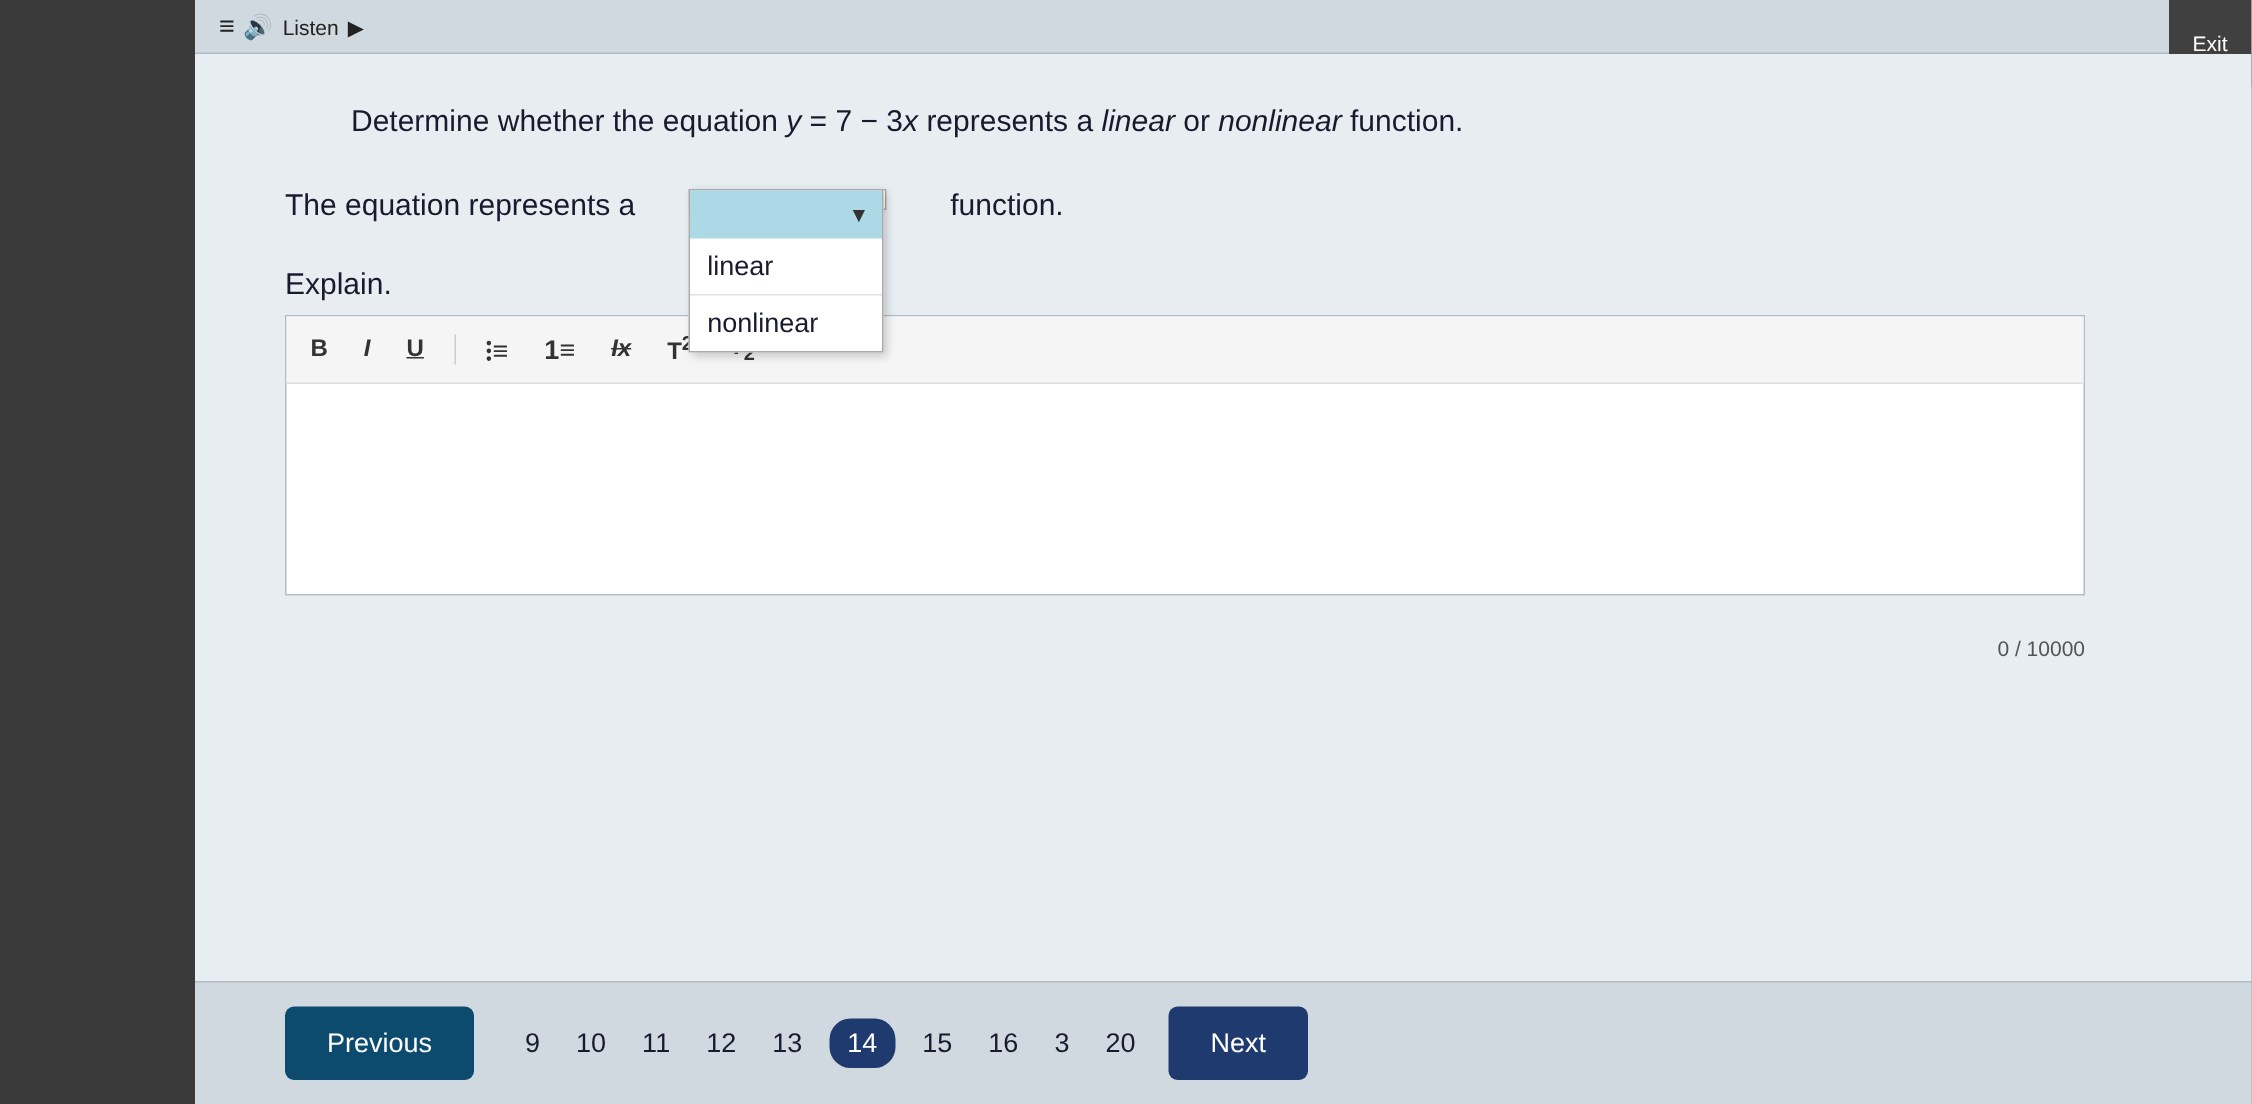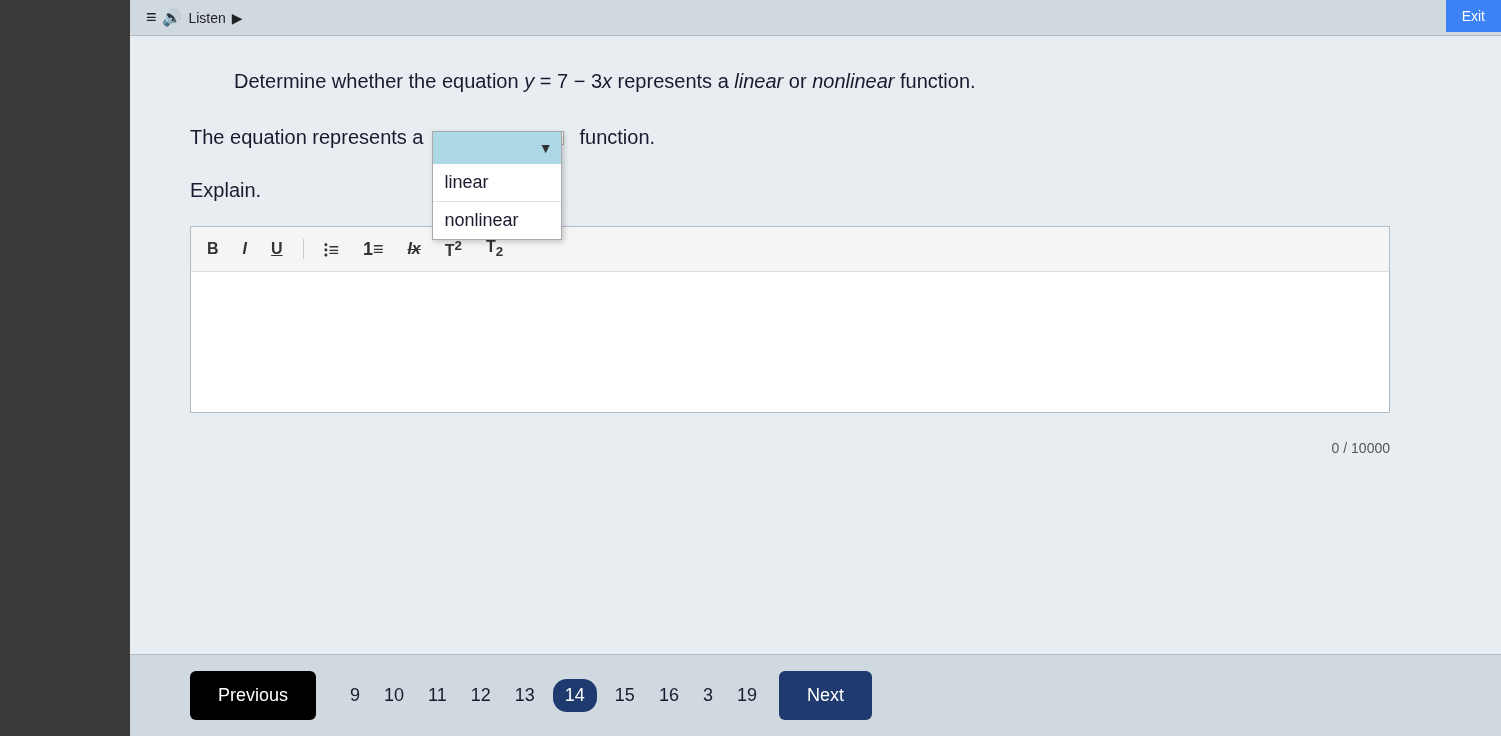--- a/index.html
+++ b/index.html
@@ -62,25 +62,26 @@
       font-size: 20px;
       color: #1a1a2e;
       margin-bottom: 30px;
       font-weight: normal;
       line-height: 1.5;
       margin-left: 44px;
     }
 
     .answer-row {
       display: flex;
-      align-items: center;
+      align-items: flex-start;
       font-size: 20px;
       color: #1a1a2e;
       margin-bottom: 30px;
       position: relative;
+      gap: 27px;
     }
 
     .dropdown-container {
       position: relative;
       margin: 0 8px;
     }
 
     .dropdown-trigger {
       background: white;
       border: 1px solid #aaa;
@@ -122,21 +123,21 @@
       color: #1a1a2e;
     }
 
     .dropdown-option:last-child {
       border-bottom: none;
     }
 
     .explain-label {
       font-size: 20px;
       color: #1a1a2e;
-      margin-bottom: 24px;
+      margin-bottom: 8px;
     }
 
     .editor-container {
       background: white;
       border: 1px solid #b0bcc8;
       width: 100%;
       max-width: 1200px;
     }
 
     .toolbar {
@@ -183,21 +184,21 @@
     .bottom-nav {
       background: #d0d8e0;
       padding: 16px 60px;
       display: flex;
       align-items: center;
       gap: 16px;
       border-top: 1px solid #b0bcc8;
     }
 
     .nav-btn-prev {
-      background: #000000;
+      background: #0c4a6e;
       color: white;
       border: none;
       border-radius: 6px;
       padding: 14px 28px;
       font-size: 18px;
       cursor: pointer;
       font-weight: normal;
     }
 
     .nav-btn-next {
@@ -228,23 +229,23 @@
       background: #1e3a6e;
       color: white;
       border-radius: 14px;
       padding: 6px 12px;
     }
 
     .top-right-btn {
       position: absolute;
       top: 0;
       right: 0;
-      background: #3b82f6;
+      background: #404040;
       color: white;
-      padding: 8px 16px;
+      padding: 21px 16px;
       font-size: 14px;
       cursor: pointer;
       border: none;
     }
 
     .cursor-arrow {
       position: absolute;
       top: 4px;
       right: 4px;
       font-size: 16px;
@@ -326,19 +327,19 @@
     <div class="page-numbers">
       <span class="page-num">9</span>
       <span class="page-num">10</span>
       <span class="page-num">11</span>
       <span class="page-num">12</span>
       <span class="page-num">13</span>
       <span class="page-num active">14</span>
       <span class="page-num">15</span>
       <span class="page-num">16</span>
       <span class="page-num">3</span>
-      <span class="page-num">19</span>
+      <span class="page-num">20</span>
     </div>
 
     <button class="nav-btn-next">Next</button>
   </div>
 
 </div>
 
 </body></html>

